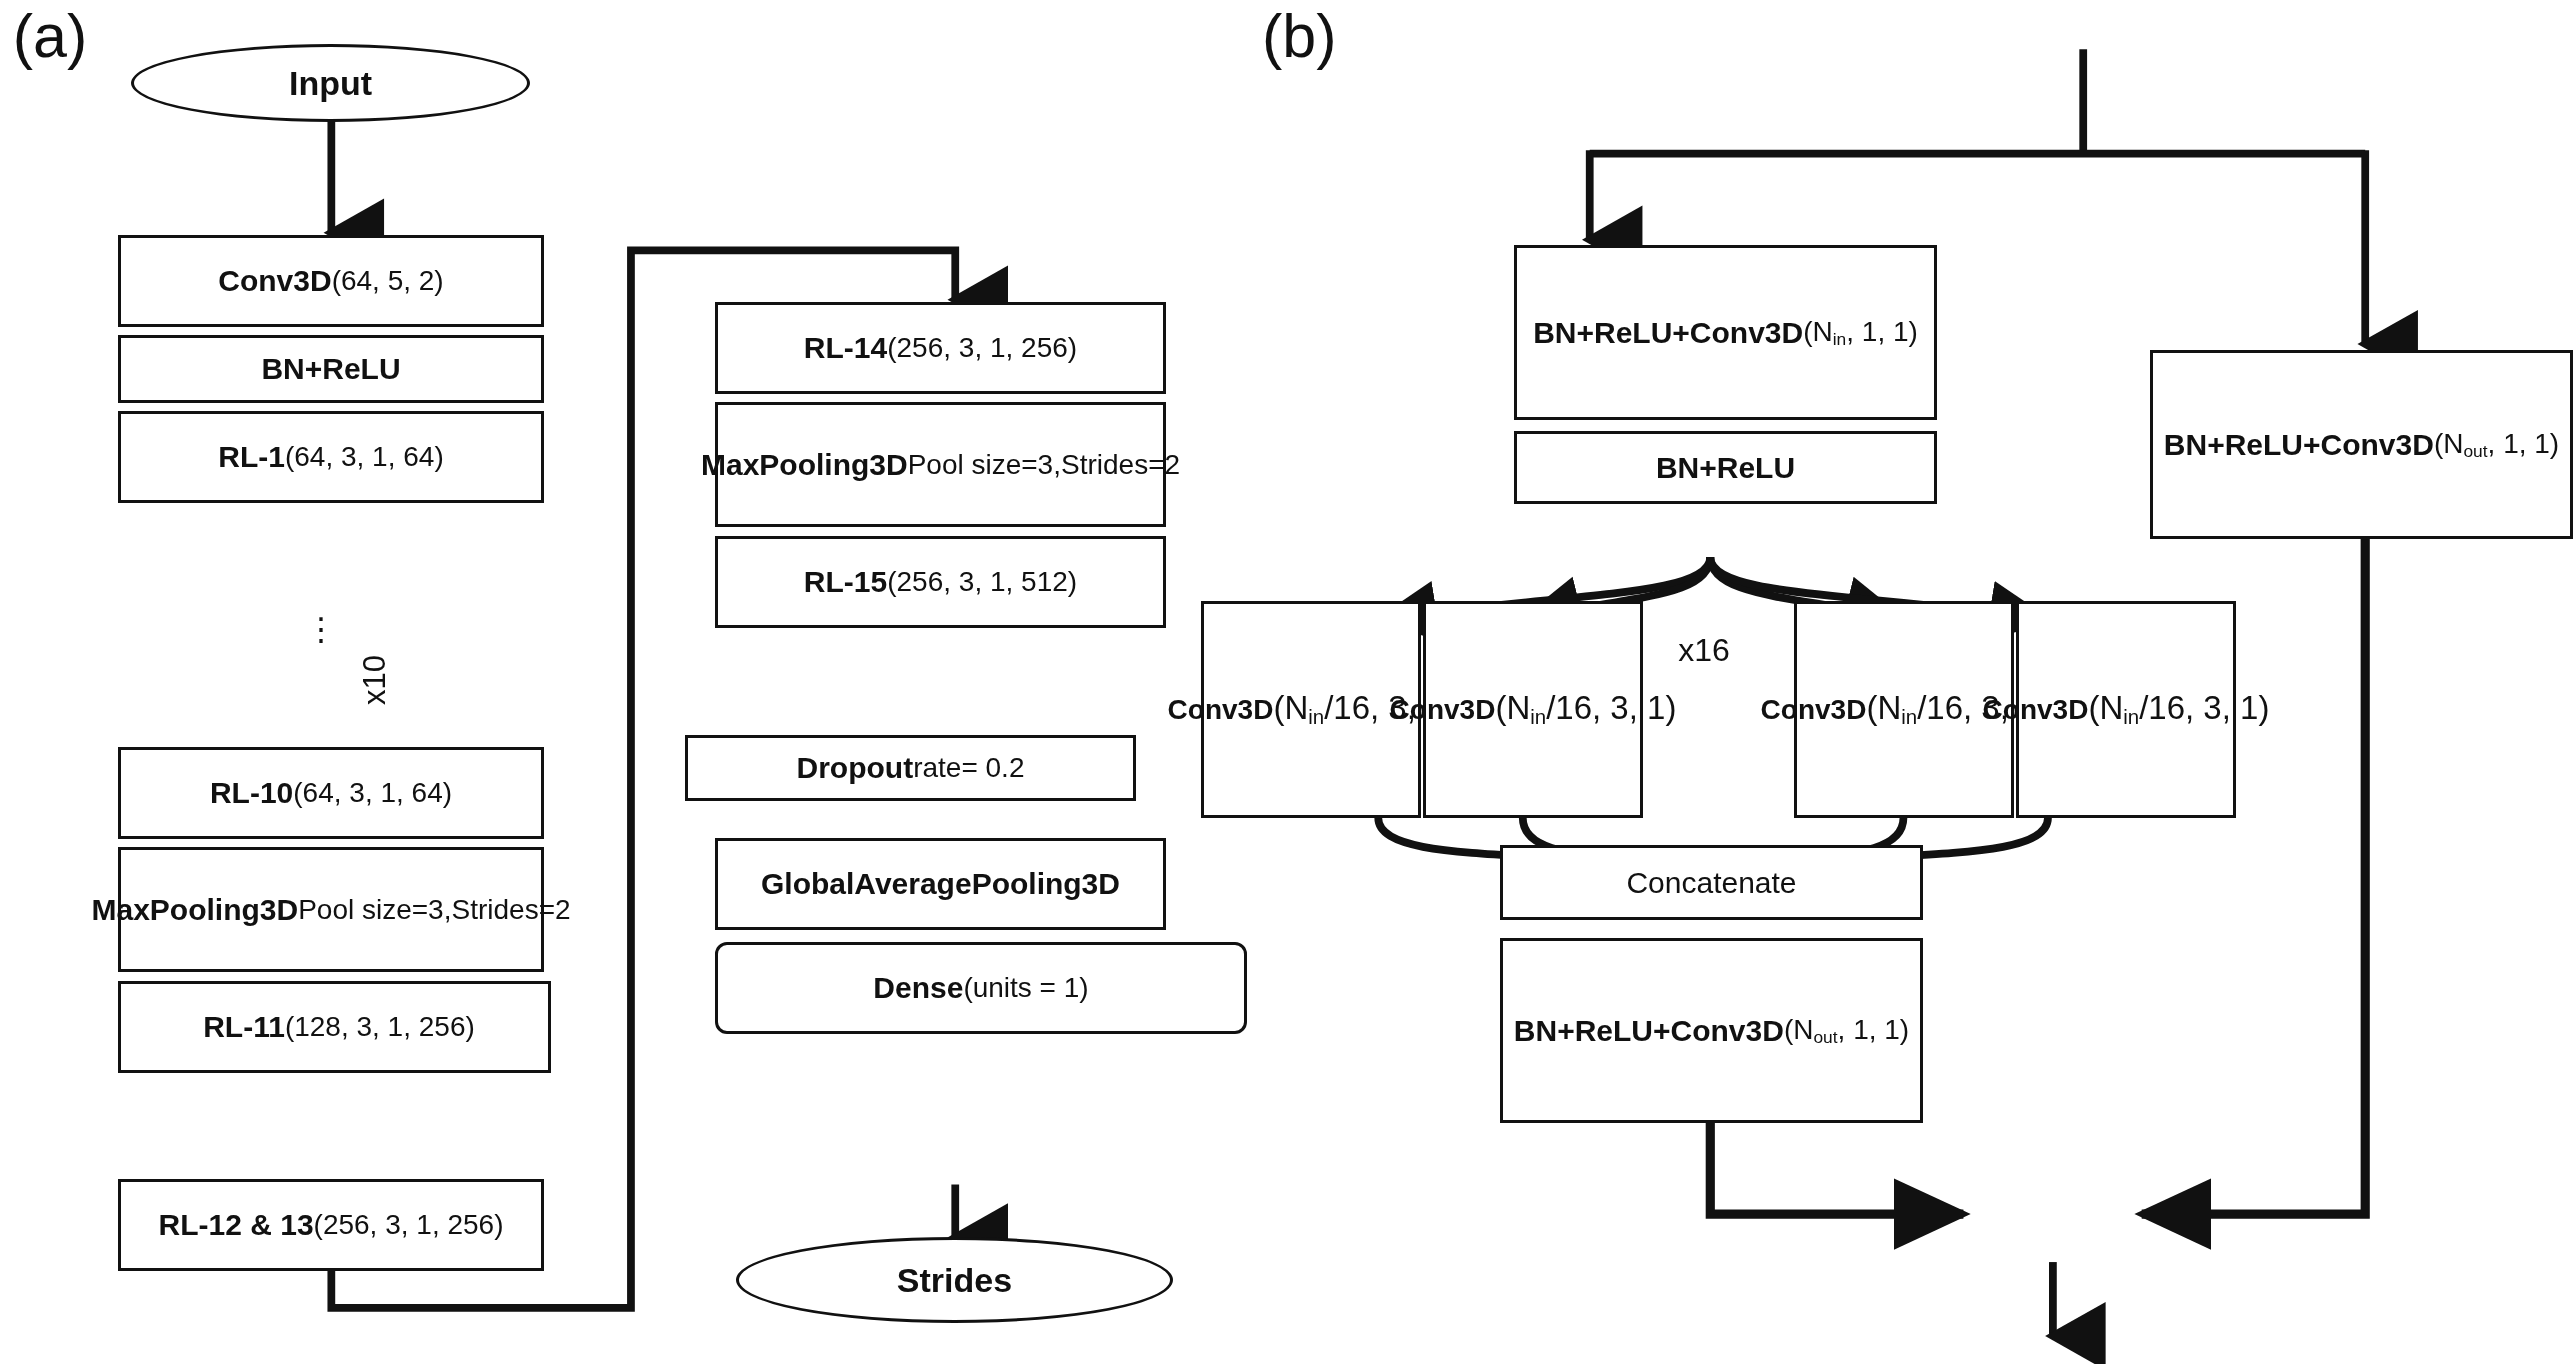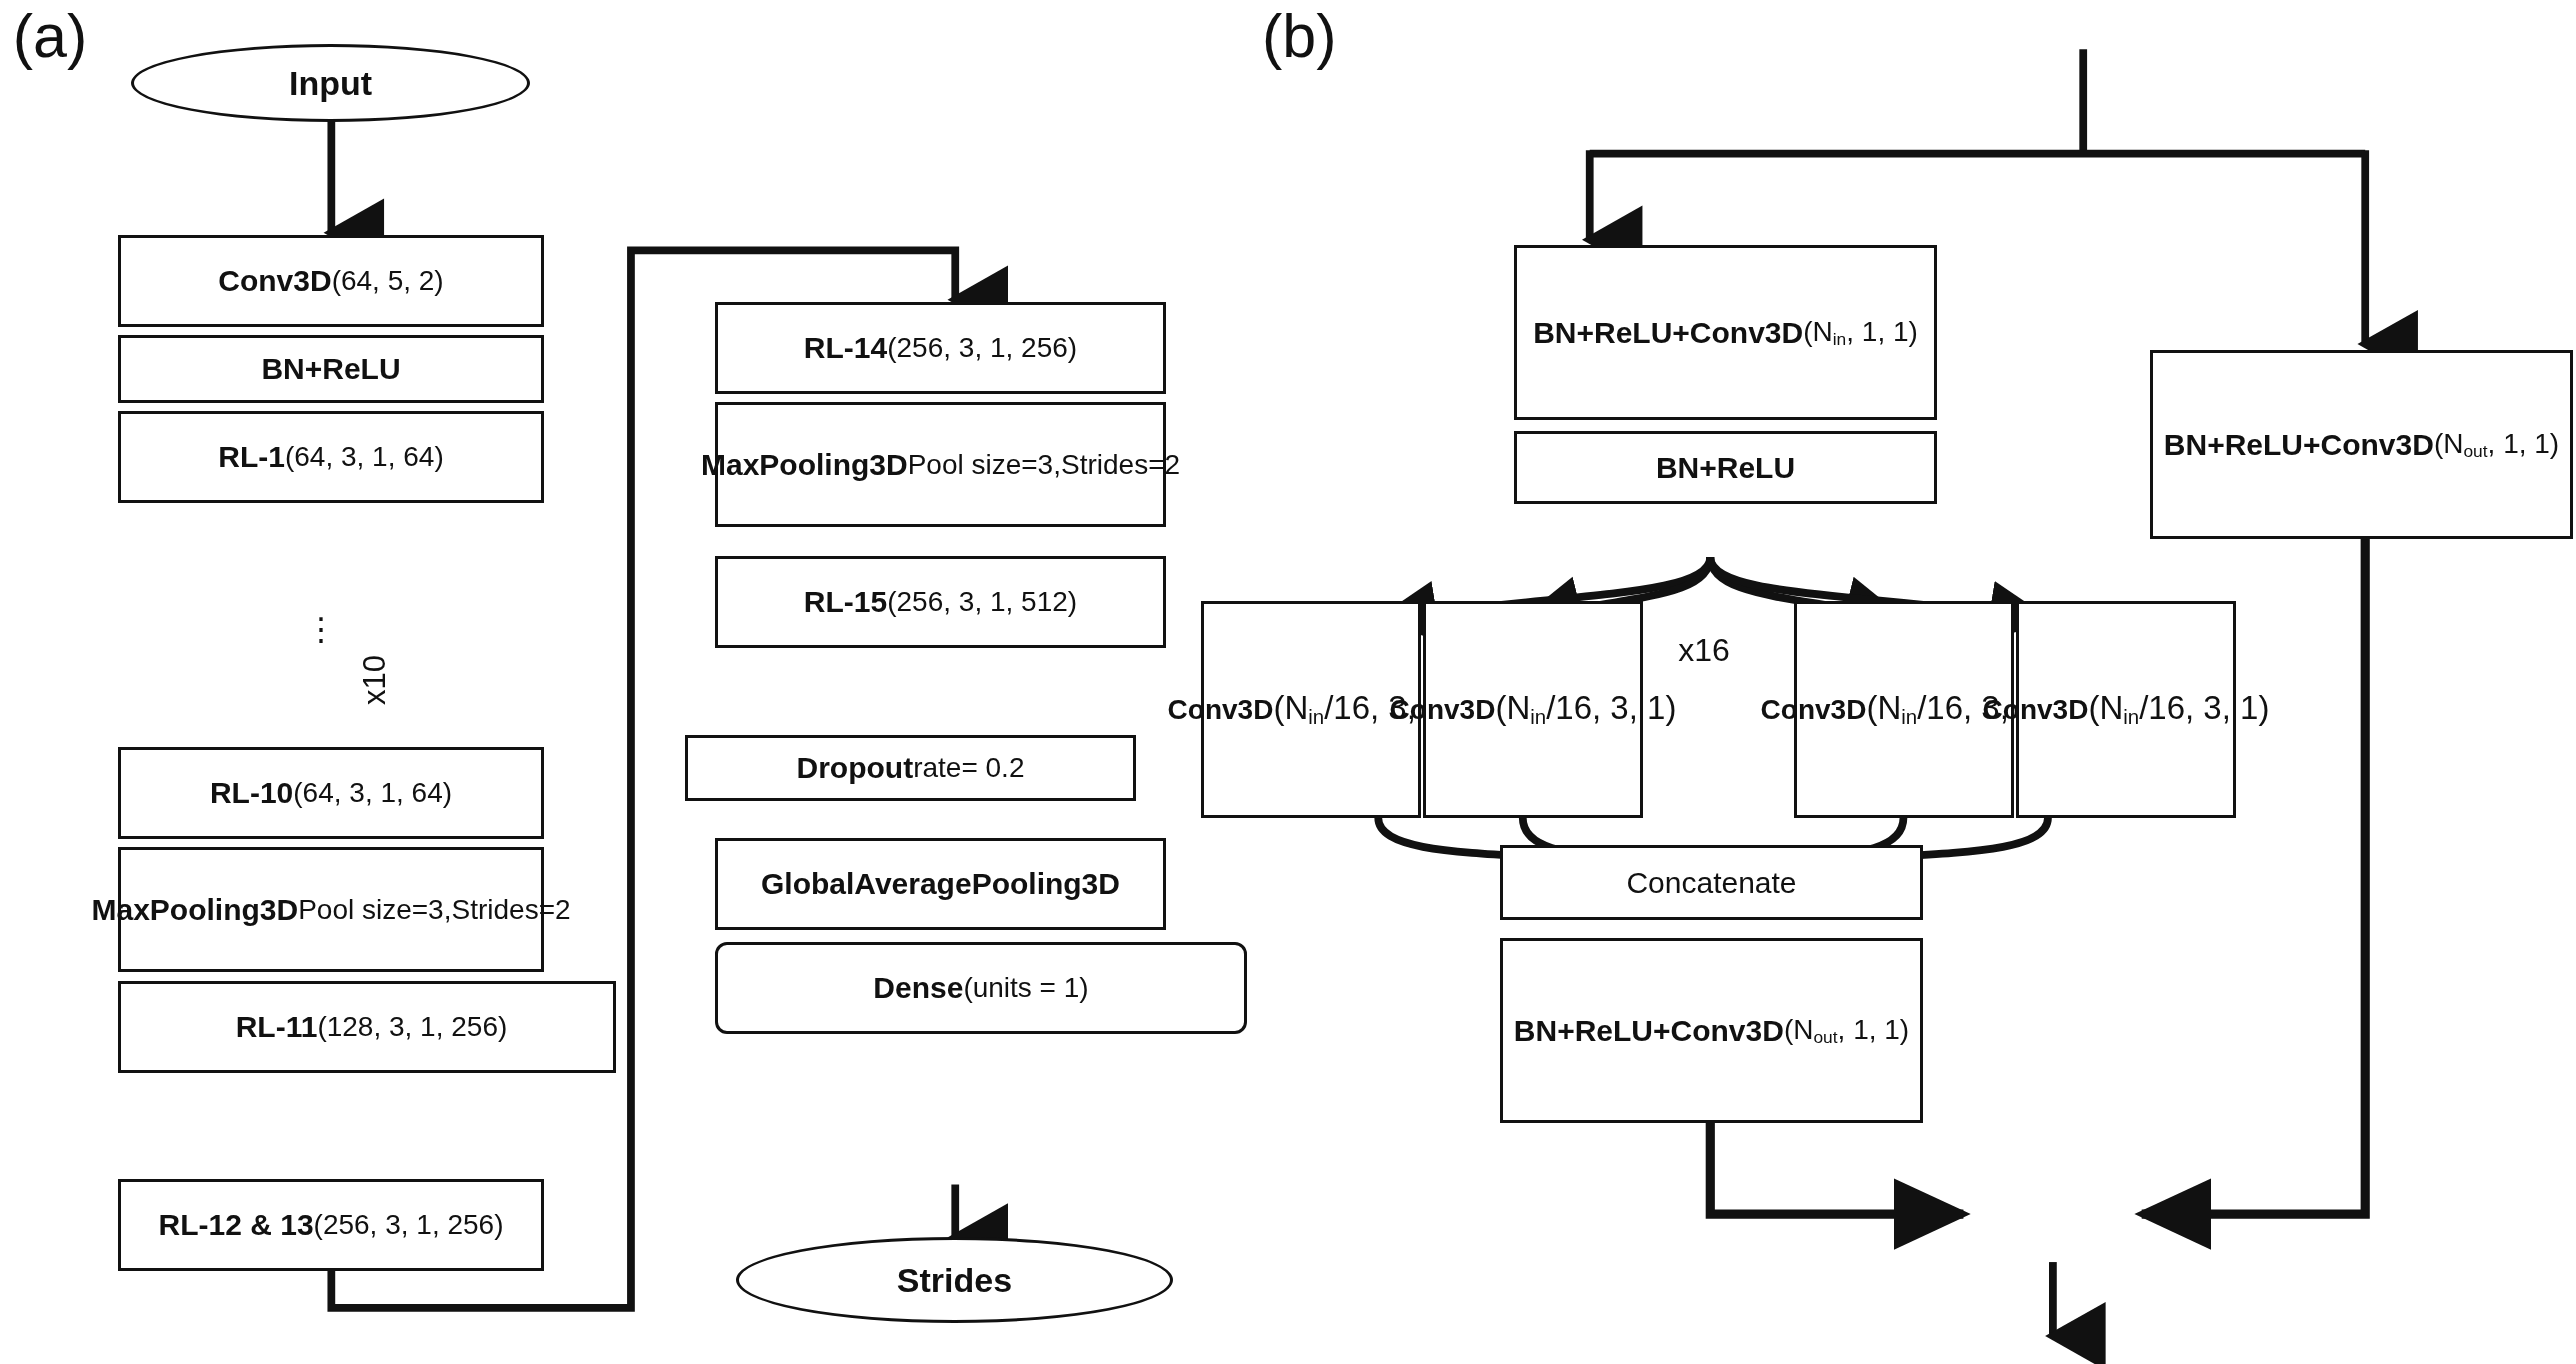--- a/index.html
+++ b/index.html
@@ -210,42 +210,42 @@
     <div class="title">RL-10</div>
     <div class="sub">(64, 3, 1, 64)</div>
   </div>
 
   <div class="node" style="left:118px; top:847px; width:426px; height:125px;">
     <div class="title">MaxPooling3D</div>
     <div class="sub">Pool size=3,</div>
     <div class="sub">Strides=2</div>
   </div>
 
-  <div class="node" style="left:118px; top:981px; width:498px; height:92px;padding-left:9px;">
+  <div class="node" style="left:118px; top:981px; width:433px; height:92px;padding-left:9px;">
     <div class="title">RL-11</div>
     <div class="sub">(128, 3, 1, 256)</div>
   </div>
 
   <div class="node" style="left:118px; top:1179px; width:426px; height:92px;">
     <div class="title">RL-12 &amp; 13</div>
     <div class="sub">(256, 3, 1, 256)</div>
   </div>
 
   <div class="node" style="left:715px; top:302px; width:451px; height:92px;">
     <div class="title">RL-14</div>
     <div class="sub">(256, 3, 1, 256)</div>
   </div>
 
   <div class="node" style="left:715px; top:402px; width:451px; height:125px;">
     <div class="title">MaxPooling3D</div>
     <div class="sub">Pool size=3,</div>
     <div class="sub">Strides=2</div>
   </div>
 
-  <div class="node" style="left:715px; top:536px; width:451px; height:92px;margin-top:20px;">
+  <div class="node" style="left:715px; top:536px; width:451px; height:92px;">
     <div class="title">RL-15</div>
     <div class="sub">(256, 3, 1, 512)</div>
   </div>
 
   <div class="node" style="left:685px; top:735px; width:451px; height:66px;">
     <div class="title">Dropout</div>
     <div class="sub">rate= 0.2</div>
   </div>
 
   <div class="node" style="left:715px; top:838px; width:451px; height:92px;">

